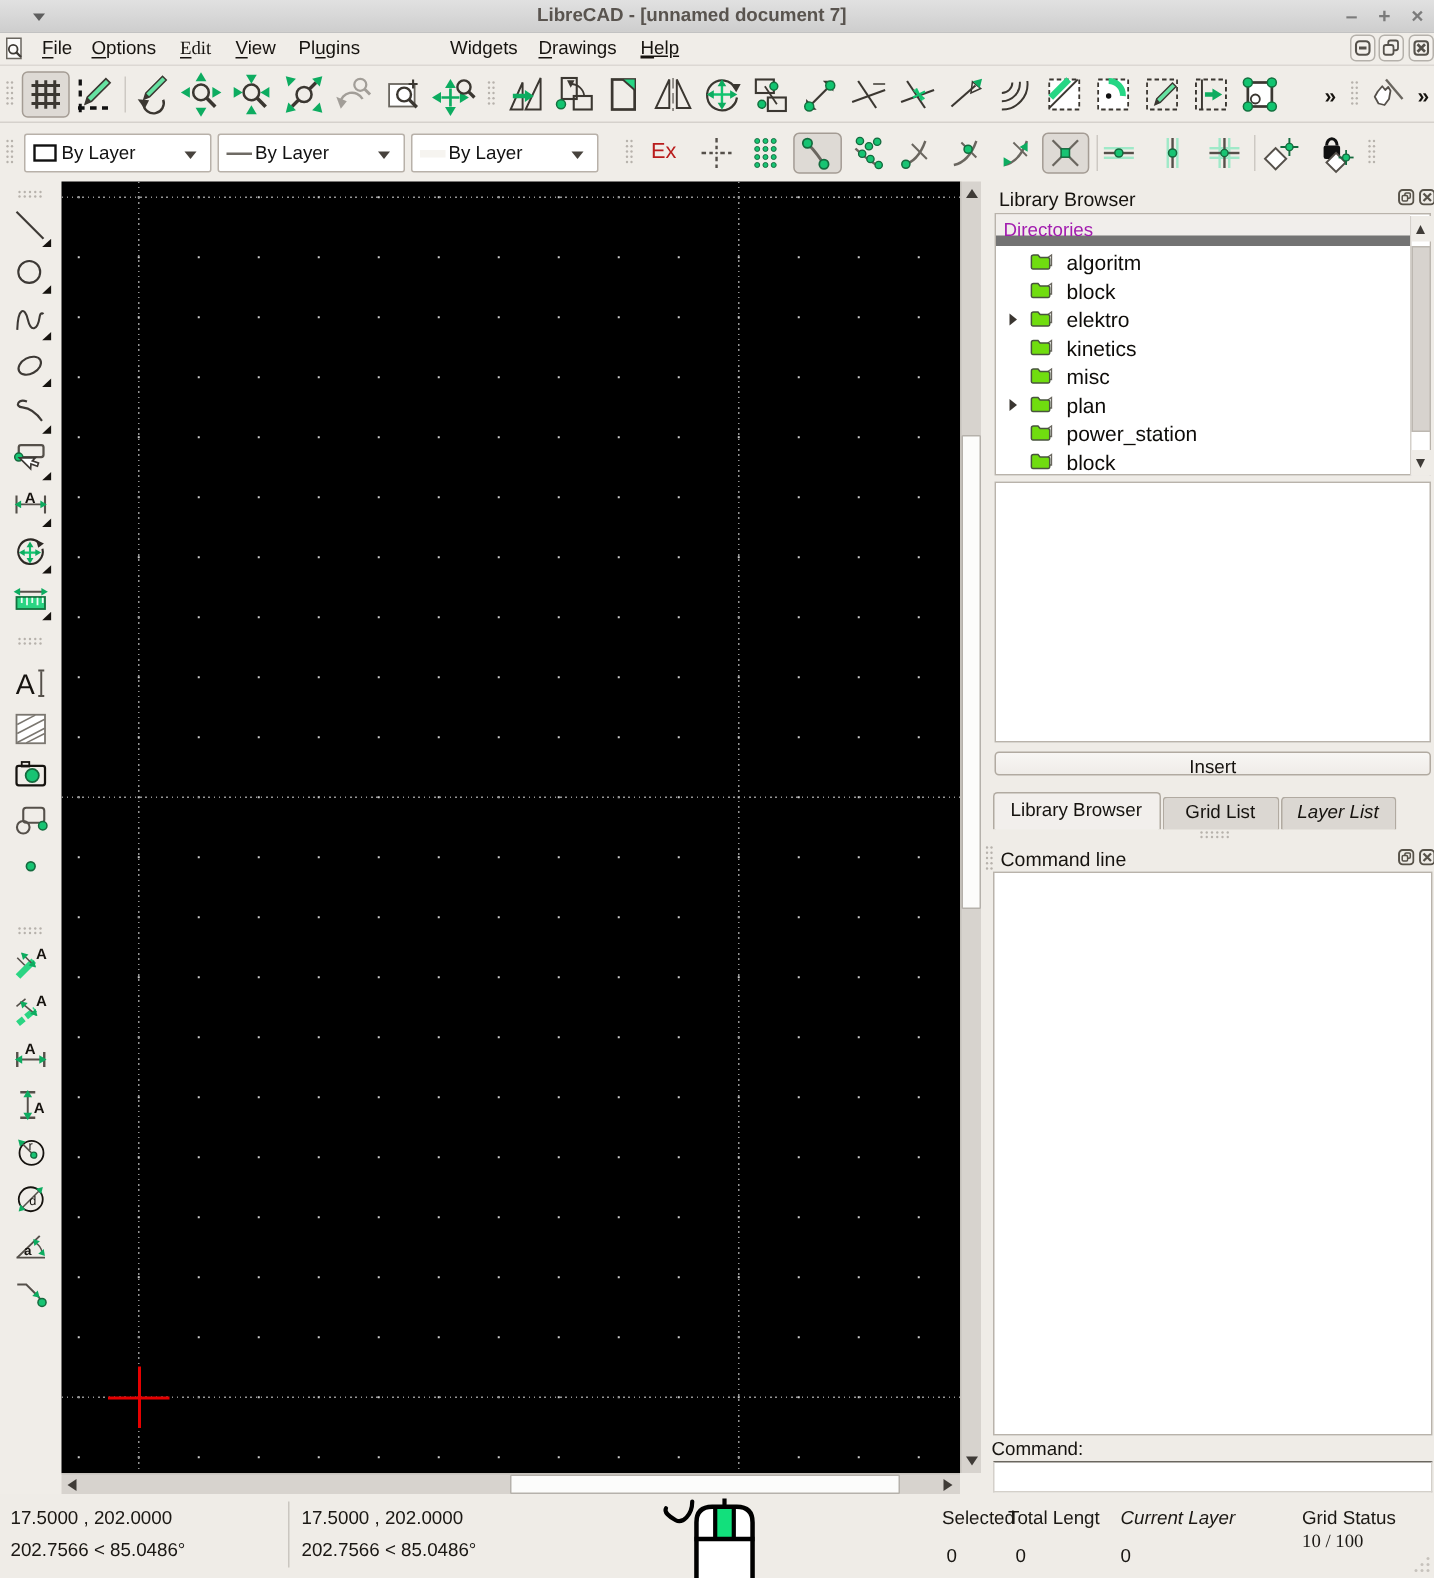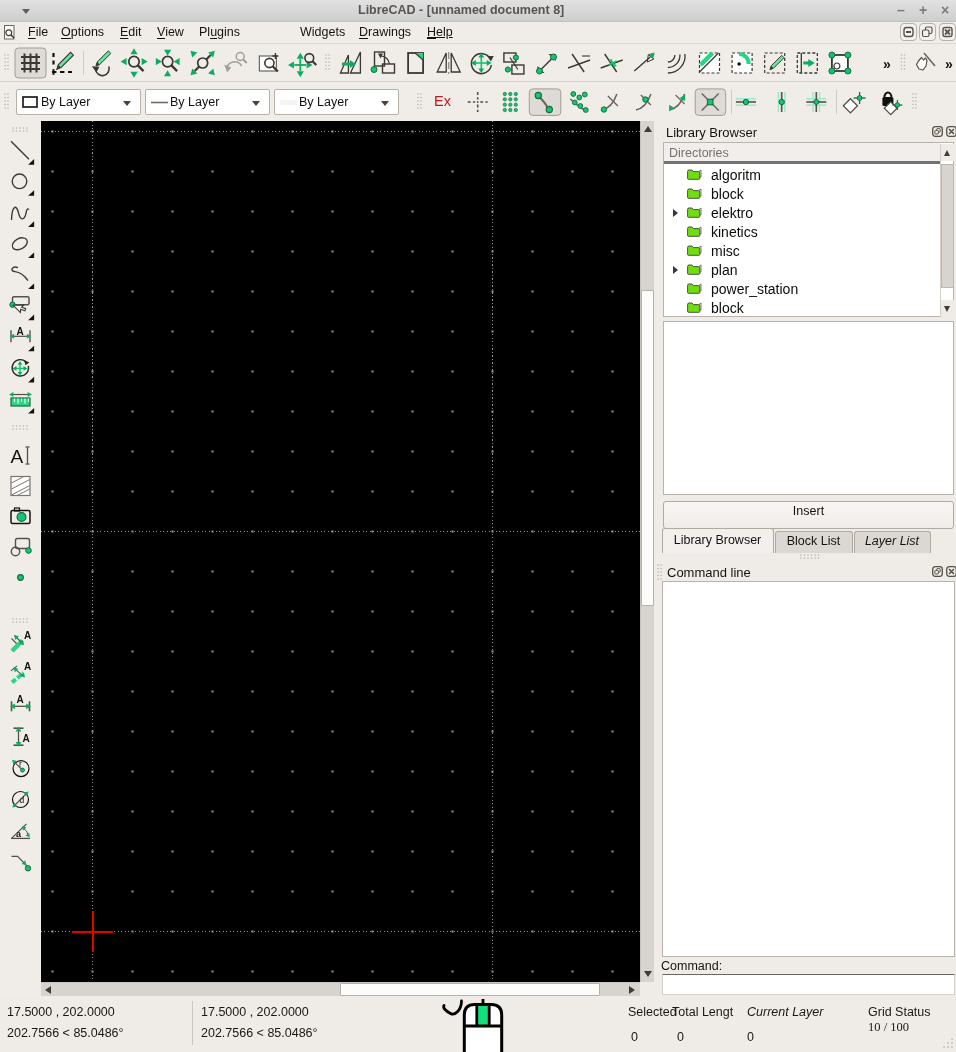--- a/index.html
+++ b/index.html
@@ -48,48 +48,48 @@
   .tri { position:absolute; width:0; height:0; }
   
   #dock { position:absolute; left:654px; top:120px; width:302px; height:876px; background:#efece7; }
   .dtitle { position:absolute; font-size:13px; color:#16130f; }
   .dockbtn { position:absolute; width:11px; height:11px; }
   .panelw { position:absolute; background:#fff; border:1px solid #b9b3ab; }
   .treerow { position:absolute; left:1px; height:19px; width:275px; font-size:14px; color:#0e0c09; }
   .treerow .lbl { position:absolute; left:46px; top:2px; }
   .texp { position:absolute; left:8px; top:5.5px; width:0; height:0;
     border-top:4px solid transparent; border-bottom:4px solid transparent; border-left:5px solid #3a3631; }
-  #insertbtn { position:absolute; left:9px; top:381px; width:291px; height:28px;
+  #insertbtn { position:absolute; left:9px; top:381px; width:291px; height:16px;
     background:linear-gradient(#f8f6f4,#efece8); border:1px solid #b1aaa1; border-radius:3px;
     text-align:center; font-size:12.5px; color:#16130f; line-height:19px; }
   .tab { position:absolute; font-size:12.5px; color:#16130f; text-align:center; }
   
   #statusbar { position:absolute; left:0; top:996px; width:956px; height:56px; background:#efece7; }
   .st { position:absolute; font-size:12.5px; color:#1b1814; white-space:nowrap; }
 </style>
 </head>
 <body>
 
 <div id="titlebar">
   <div id="title-tri"></div>
-  <div id="title-text">LibreCAD - [unnamed document 8]</div>
+  <div id="title-text">LibreCAD - [unnamed document 7]</div>
   <div class="wbtn" style="left:893px; top:2px;">–</div>
   <div class="wbtn" style="left:915px; top:2px;">+</div>
   <div class="wbtn" style="left:937px; top:2px;">×</div>
 </div>
 
 <div id="menubar">
   <svg class="abs" style="left:3px; top:2px;" width="16" height="18" viewBox="0 0 16 18">
     <rect x="1.5" y="1.5" width="9.5" height="13.5" fill="#fcfbfa" stroke="#6a665f" stroke-width="1"></rect>
     <circle cx="5.8" cy="8.8" r="2.9" fill="none" stroke="#3e3a35" stroke-width="1.2"></circle>
     <line x1="7.9" y1="10.9" x2="11" y2="14" stroke="#3e3a35" stroke-width="1.5"></line>
   </svg>
   <div class="mitem" style="left:28px;"><u>F</u>ile</div>
   <div class="mitem" style="left:61px;"><u>O</u>ptions</div>
-  <div class="mitem" style="left:120px;"><u>E</u>dit</div>
+  <div class="mitem" style="left:120px;font-family:Liberation Serif, serif;"><u>E</u>dit</div>
   <div class="mitem" style="left:157px;"><u>V</u>iew</div>
   <div class="mitem" style="left:199px;">Pl<u>u</u>gins</div>
   <div class="mitem" style="left:256px;margin-top:44px;"><u>T</u>ools</div>
   <div class="mitem" style="left:300px;">Widgets</div>
   <div class="mitem" style="left:359px;"><u>D</u>rawings</div>
   <div class="mitem" style="left:427px;text-decoration:underline;"><u>H</u>elp</div>
   <div class="mdibtn" style="left:900px;"></div>
   <div class="mdibtn" style="left:919px;"></div>
   <div class="mdibtn" style="left:939px;"></div>
   <svg class="abs" style="left:900px; top:1px;" width="56" height="18" viewBox="0 0 56 18">
@@ -725,21 +725,21 @@
     <rect x="0.7" y="0.7" width="9.6" height="9.6" rx="2.5" fill="none" stroke="#575249" stroke-width="1.3"></rect>
     <rect x="4.6" y="2.6" width="3.6" height="3.6" rx="0.8" fill="none" stroke="#575249" stroke-width="1"></rect>
     <rect x="2.8" y="4.4" width="3.6" height="3.6" rx="0.8" fill="#efece7" stroke="#575249" stroke-width="1"></rect>
   </svg>
   <svg class="dockbtn" style="left:292px; top:6px;" viewBox="0 0 11 11">
     <rect x="0.7" y="0.7" width="9.6" height="9.6" rx="2.5" fill="none" stroke="#575249" stroke-width="1.3"></rect>
     <path d="M3 3 L8 8 M8 3 L3 8" stroke="#575249" stroke-width="1.5"></path>
   </svg>
 
   <div class="panelw" style="left:9px; top:22px; width:291px; height:175px;">
-    <div class="abs" style="left:0; top:0; width:276px; height:21px; background:#f1eeeb; border-bottom:3px solid #737373; font-size:12.5px; color:#737373; padding:3px 0 0 5px;">Directories</div>
+    <div class="abs" style="left:0; top:0; width:276px; height:21px; background:#f1eeeb; border-bottom:7px solid #737373; font-size:12.5px; color:#a21caf; padding:3px 0 0 5px;">Directories</div>
     <div id="treerows">
       <div class="treerow" style="top:22px;">
           <span class="lbl">algoritm</span>
         </div>
       <div class="treerow" style="top:41px;">
           <span class="lbl">block</span>
         </div>
       <div class="treerow" style="top:60px;">
           <div class="texp"></div>
           <span class="lbl">elektro</span>
@@ -785,21 +785,21 @@
       <div class="abs" style="left:0; top:156px; width:13px; height:17px; background:#efece7;"></div>
       <div class="tri" style="left:3px; top:162px; border-left:3.5px solid transparent; border-right:3.5px solid transparent; border-top:6px solid #3f3b37;"></div>
     </div>
   </div>
 
   <div class="panelw" style="left:9px; top:201px; width:291px; height:174px;"></div>
 
   <div id="insertbtn">Insert</div>
 
   <div class="tab" style="left:7.5px; top:408px; width:112px; height:24.5px; background:#f2efec; border:1px solid #b1aaa1; border-bottom:none; border-radius:3px 3px 0 0; padding-top:4px;">Library Browser</div>
-  <div class="tab" style="left:120.5px; top:411px; width:78px; height:21.5px; background:#dbd7d2; border:1px solid #b1aaa1; border-bottom:none; border-radius:3px 3px 0 0; padding-top:2px;">Block List</div>
+  <div class="tab" style="left:120.5px; top:411px; width:78px; height:21.5px; background:#dbd7d2; border:1px solid #b1aaa1; border-bottom:none; border-radius:3px 3px 0 0; padding-top:2px;">Grid List</div>
   <div class="tab" style="left:199.5px; top:411px; width:77px; height:21.5px; background:#dbd7d2; border:1px solid #b1aaa1; border-bottom:none; border-radius:3px 3px 0 0; padding-top:2px;font-style:italic;">Layer List</div>
 
   <svg class="abs" style="left:146px; top:434px;" width="20" height="6" viewBox="0 0 20 6">
     <g fill="#b7b2ac">
         <circle cx="1" cy="1" r="0.8"></circle>
         <circle cx="4.5" cy="1" r="0.8"></circle>
         <circle cx="8" cy="1" r="0.8"></circle>
         <circle cx="11.5" cy="1" r="0.8"></circle>
         <circle cx="15" cy="1" r="0.8"></circle>
         <circle cx="18.5" cy="1" r="0.8"></circle>

